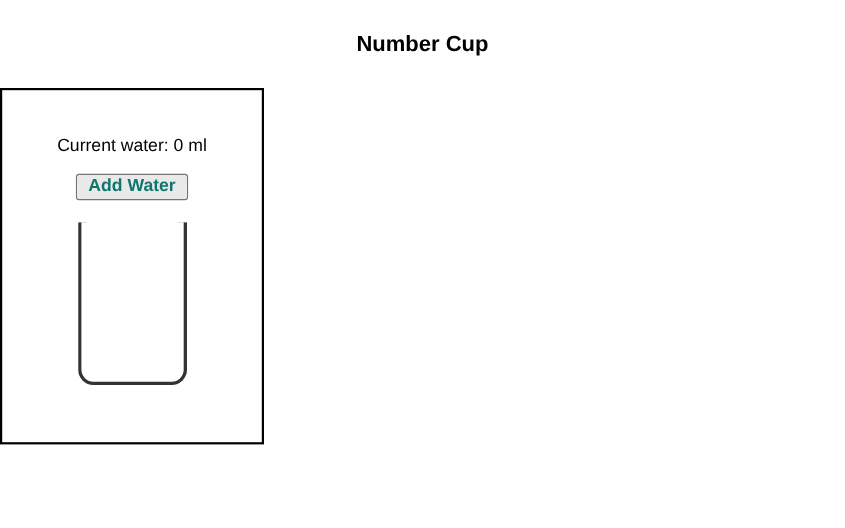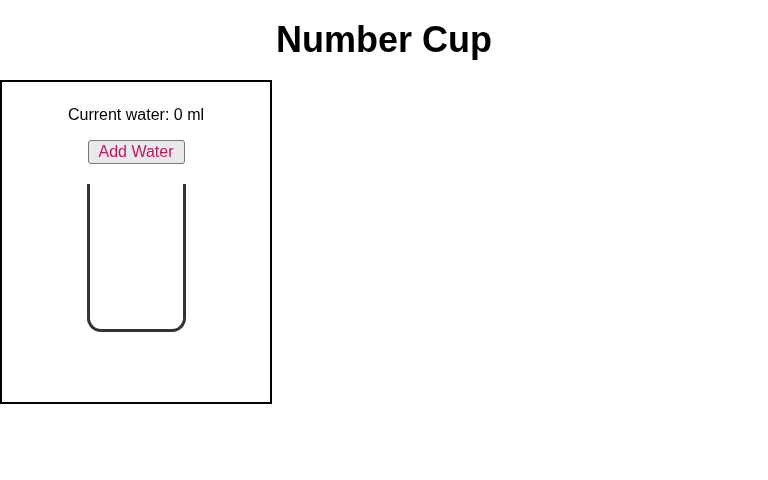--- a/index.html
+++ b/index.html
@@ -17,30 +17,30 @@
     background: #ffffff;
     width: 768px;
     height: 480px;
     font-family: "Liberation Sans", sans-serif;
     font-size: 16px;
     color: #000000;
     overflow: hidden;
   }
   h1.page-title {
     margin: 20px 0;
-    font-size: 36px;
+    font-size: 20px;
     line-height: 40px;
     font-weight: bold;
     text-align: center;
   }
   .panel {
-    width: 272px;
+    width: 240px;
     height: 324px;
     border: 2px solid var(--panel-border, #000);
-    padding: 8px 10px;
+    padding: 26px 10px;
     text-align: center;
   }
   .panel p {
     margin: 16px 0;
     line-height: 18px;
   }
   .amount-row {
     margin: 0;
     line-height: 24px;
   }
@@ -58,22 +58,23 @@
     color: #000000;
   }
   .button-row { margin: 0; }
   button.add-water {
     font-family: "Liberation Sans", sans-serif;
     font-size: 16px;
     padding: 2px 10px;
     background: var(--button-bg, #e9e9e9);
     border: 1px solid var(--button-border, #767676);
     border-radius: 3px;
-    color: #be185d;
+    color: #0f766e;
     cursor: pointer;
+    font-weight: bold;
   }
   .cup {
     width: 99px;
     height: 148px;
     margin: 20px auto 0 auto;
     border: 3px solid var(--cup-outline, #333);
     border-top: none;
     border-radius: 0 0 14px 14px;
     position: relative;
     overflow: hidden;

